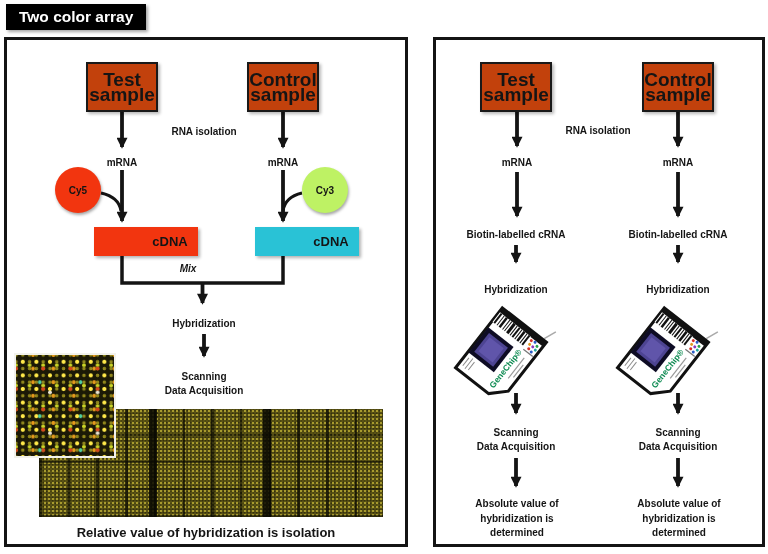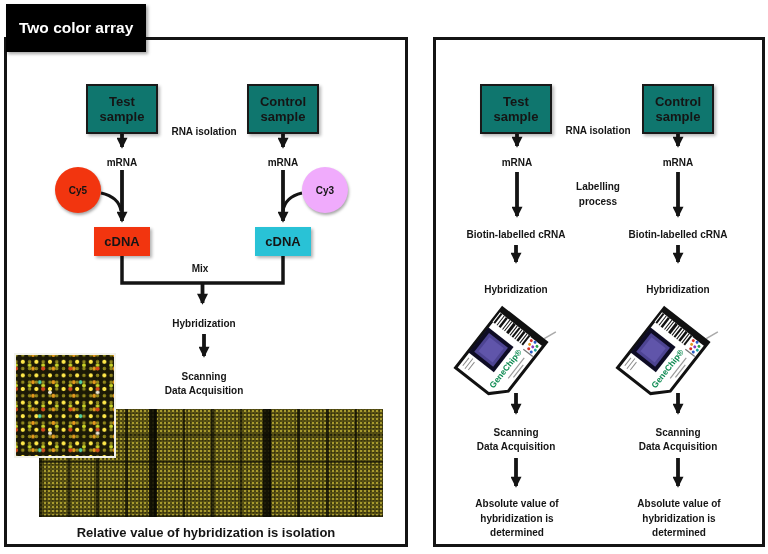--- a/index.html
+++ b/index.html
@@ -1,44 +1,44 @@
 <!DOCTYPE html>
 <html><head>
 <meta charset="utf-8">
 <style>
   html,body{margin:0;padding:0;background:#fff;}
   .root{
     position:relative;width:768px;height:554px;background:#fff;overflow:hidden;
     font-family:"Liberation Sans",sans-serif;font-weight:700;color:#151515;
   }
   .banner{
-    position:absolute;height:26px;line-height:26px;padding:11px 13px;background:#000;color:#fff;
+    position:absolute;height:26px;line-height:26px;padding:0 13px;background:#000;color:#fff;
     font-size:15.5px;box-shadow:2px 2px 3px rgba(0,0,0,.35);z-index:4;white-space:nowrap;
   }
   .panel{position:absolute;border:3px solid #141414;background:#fff;box-sizing:border-box;z-index:0;}
   .sbox{
-    position:absolute;width:72px;height:50px;border:2px solid #191919;background:#0f766e;box-sizing:border-box;
+    position:absolute;width:72px;height:50px;border:2px solid #191919;background:#c2410c;box-sizing:border-box;
     display:flex;align-items:center;justify-content:center;text-align:center;
-    font-size:13px;line-height:15px;box-shadow:2px 2px 3px rgba(0,0,0,.28);z-index:4;margin-top:22px;
+    font-size:19px;line-height:15px;box-shadow:2px 2px 3px rgba(0,0,0,.28);z-index:4;
   }
   .lbl{
     position:absolute;transform:translateX(-50%);text-align:center;
     font-size:10px;line-height:14.5px;white-space:nowrap;z-index:4;
   }
   .lbl.wrap{white-space:normal;}
   .circle{
     position:absolute;width:46px;height:46px;border-radius:50%;
     display:flex;align-items:center;justify-content:center;font-size:10px;
     box-shadow:1px 2px 3px rgba(0,0,0,.35);z-index:4;
   }
   .cy5{background:#f2350f;}
-  .cy3{background:#f0abfc;}
+  .cy3{background:#bef264;}
   .cdna{
     position:absolute;width:56px;height:29px;display:flex;align-items:center;justify-content:center;
-    font-size:13px;box-shadow:2px 2px 3px rgba(0,0,0,.3);z-index:4;
+    font-size:13px;box-shadow:2px 2px 3px rgba(0,0,0,.3);z-index:4;padding-left:48px;
   }
   .cdna.red{background:#f2350f;}
   .cdna.cyan{background:#29c2d6;}
   .flow{position:absolute;left:0;top:0;width:768px;height:554px;z-index:3;pointer-events:none;}
   .flow text{font-family:"Liberation Sans",sans-serif;font-weight:700;}
   
   .bigscan{
     position:absolute;left:39px;top:409px;width:344px;height:108px;z-index:1;
     background-color:#35310c;
     background-image:
@@ -83,41 +83,40 @@
   <div class="lbl" style="left:122px;top:156px;">mRNA</div>
   <div class="lbl" style="left:283px;top:156px;">mRNA</div>
 
   <div class="circle cy5" style="left:55px;top:167px;">Cy5</div>
   <div class="circle cy3" style="left:302px;top:167px;">Cy3</div>
 
 
   <div class="cdna red" style="left:94px;top:227px;">cDNA</div>
   <div class="cdna cyan" style="left:255px;top:227px;">cDNA</div>
 
-  <div class="lbl" style="left:200px;top:262px;">Mix</div>
+  <div class="lbl" style="left:188px;top:262px;font-style:italic;">Mix</div>
   <div class="lbl" style="left:204px;top:317px;">Hybridization</div>
 
   <div class="lbl" style="left:204px;top:370px;">Scanning</div>
   <div class="lbl" style="left:204px;top:384px;">Data Acquisition</div>
 
   <div class="bigscan"></div>
   <div class="dotarray"></div>
 
   <div class="lbl caption" style="left:206px;top:526px;">Relative value of hybridization is isolation</div>
 
   <div class="panel" style="left:433px;top:37px;width:332px;height:510px;"></div>
 
   <div class="sbox" style="left:480px;top:62px;">Test sample</div>
   <div class="sbox" style="left:642px;top:62px;">Control sample</div>
 
   <div class="lbl" style="left:598px;top:124px;">RNA isolation</div>
   <div class="lbl" style="left:517px;top:156px;">mRNA</div>
   <div class="lbl" style="left:678px;top:156px;">mRNA</div>
 
-  <div class="lbl wrap" style="left:598px;top:180px;width:72px;">Labelling process</div>
 
   <div class="lbl" style="left:516px;top:228px;">Biotin-labelled cRNA</div>
   <div class="lbl" style="left:678px;top:228px;">Biotin-labelled cRNA</div>
 
   <div class="lbl" style="left:516px;top:283px;">Hybridization</div>
   <div class="lbl" style="left:678px;top:283px;">Hybridization</div>
 
   <div class="lbl" style="left:516px;top:426px;">Scanning</div>
   <div class="lbl" style="left:516px;top:440px;">Data Acquisition</div>
   <div class="lbl" style="left:678px;top:426px;">Scanning</div>

